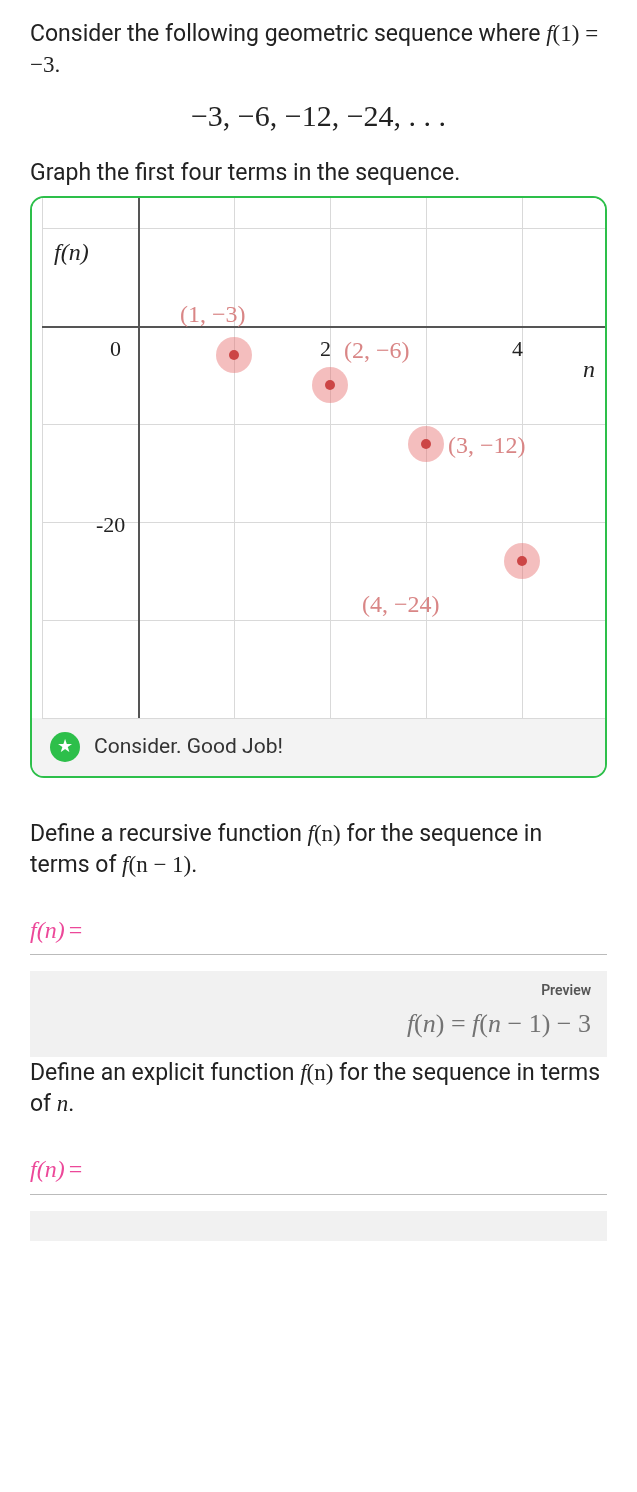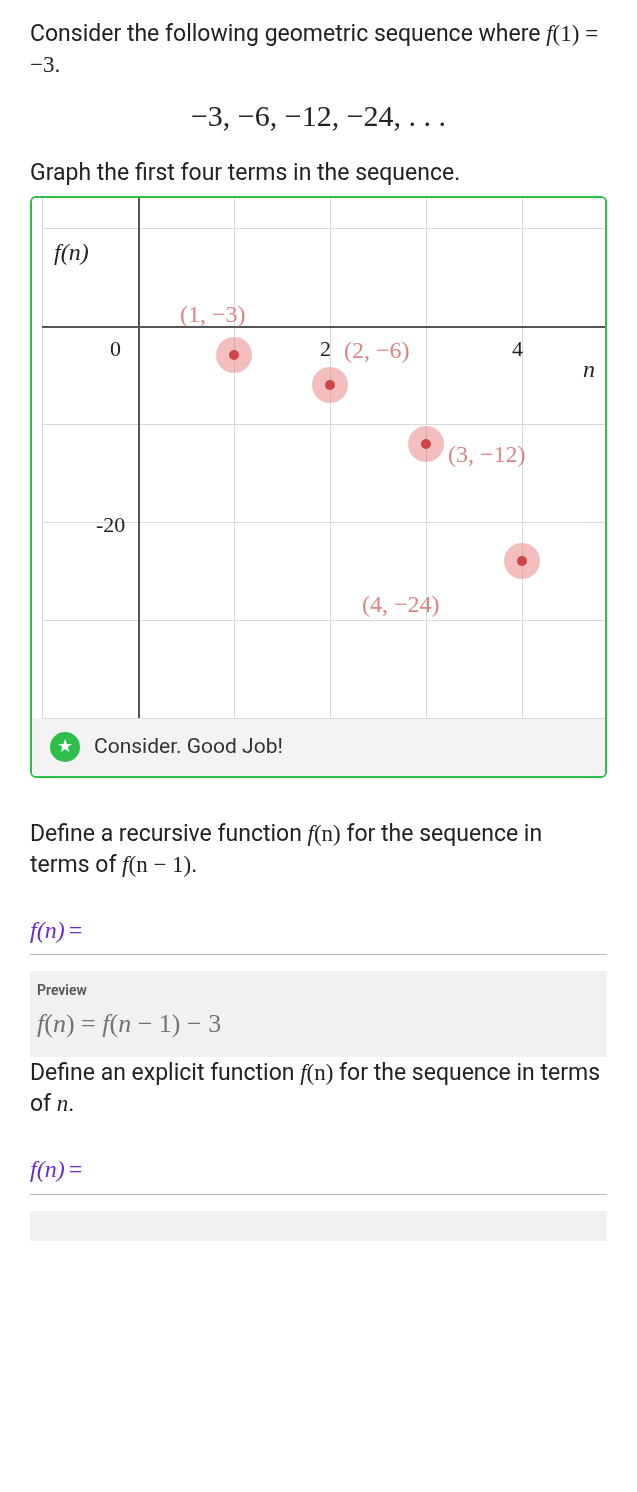--- a/index.html
+++ b/index.html
@@ -17,21 +17,21 @@
   .math-up { font-family: "Times New Roman", Times, serif; font-style: normal; }
   .sequence {
     text-align: center;
     font-family: "Times New Roman", Times, serif;
     font-size: 30px;
     margin: 16px 0 20px 0;
   }
   .instr { margin-bottom: 8px; }
   .graph-card {
     border: 2px solid #2dbf4a;
-    border-radius: 6px;
+    border-radius: 14px;
     margin-bottom: 40px;
     overflow: hidden;
   }
   .graph-area {
     position: relative;
     height: 520px;
     background: #fff;
   }
   .gridline-v, .gridline-h {
     position: absolute;
@@ -103,41 +103,41 @@
   .answer-row {
     display: flex;
     align-items: baseline;
     border-bottom: 1px solid #bbb;
     padding: 4px 0 8px 0;
     margin-bottom: 16px;
   }
   .answer-lhs {
     font-family: "Times New Roman", Times, serif;
     font-style: italic;
-    color: #6d28d9;
+    color: #ec4899;
     font-size: 24px;
     white-space: nowrap;
     margin-right: 6px;
   }
   .answer-lhs .eq { font-style: normal; padding: 0 4px; }
   .answer-input {
     border: none;
     outline: none;
     font-family: Arial, sans-serif;
     font-size: 22px;
     color: #222;
     background: transparent;
     flex: 1;
     min-width: 50px;
   }
   .preview-box {
     background: #f1f1f1;
     padding: 10px 16px 16px 7px;
     min-height: 60px;
-    text-align: left;
+    text-align: right;
   }
   .preview-label {
     font-size: 14px;
     font-weight: 600;
     color: #555;
     margin-bottom: 6px;
   }
   .preview-math {
     font-family: "Times New Roman", Times, serif;
     font-size: 26px;
@@ -185,21 +185,21 @@
     <div class="tick-text" style="left:480px; top:136px;">4</div>
     <div class="tick-text" style="left:64px; top:312px;">-20</div>
 
     <div class="point" style="left:202px; top:157px;"></div>
     <div class="pt-label" style="left:148px; top:100px;text-align:right;">(1, −3)</div>
 
     <div class="point" style="left:298px; top:187px;"></div>
     <div class="pt-label" style="left:312px; top:136px;">(2, −6)</div>
 
     <div class="point" style="left:394px; top:246px;"></div>
-    <div class="pt-label" style="left:416px; top:240px;font-family:Liberation Serif, serif;">(3, −12)</div>
+    <div class="pt-label" style="left:416px; top:231px;font-family:Liberation Serif, serif;">(3, −12)</div>
 
     <div class="point" style="left:490px; top:363px;"></div>
     <div class="pt-label" style="left:330px; top:390px;">(4, −24)</div>
   </div>
   <div class="feedback-bar">
     <div class="star-badge">★</div>
     <span>Consider. Good Job!</span>
   </div>
 </div>
 

